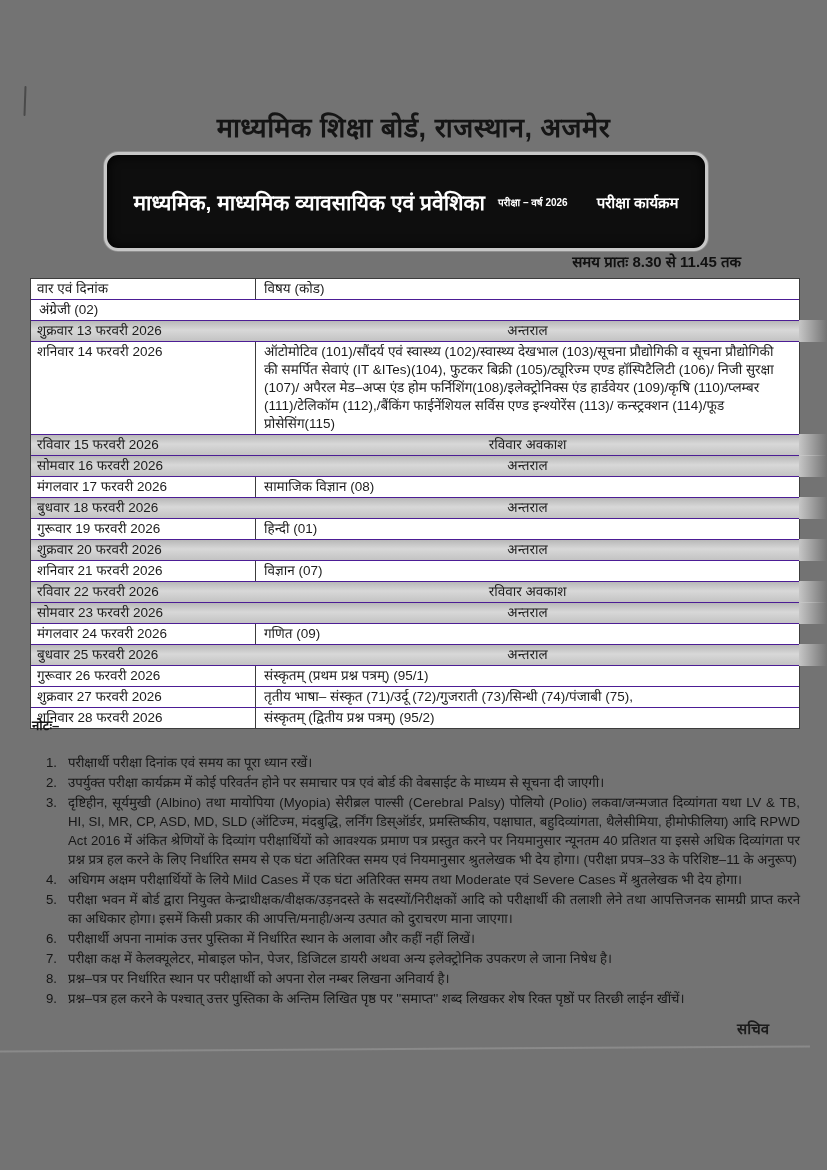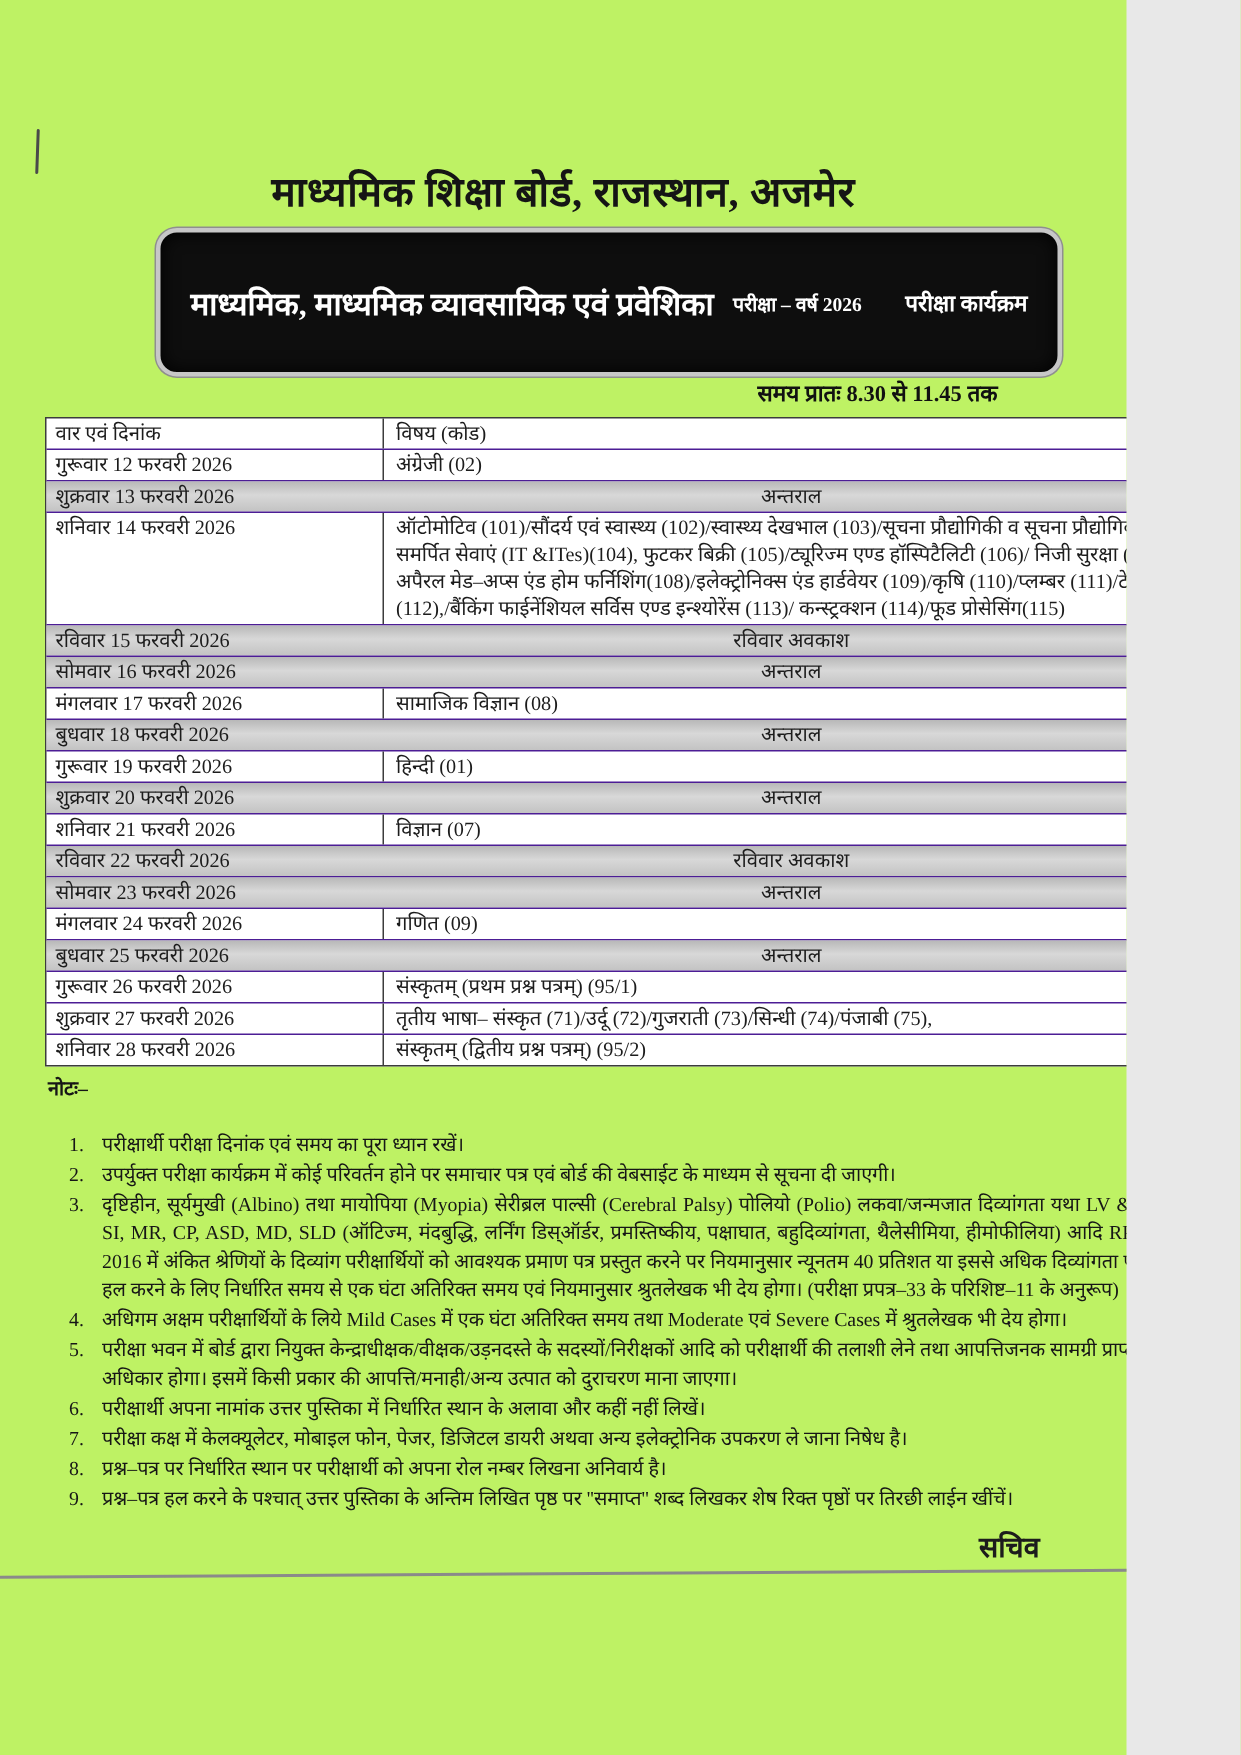--- a/index.html
+++ b/index.html
@@ -1,40 +1,40 @@
 <!DOCTYPE html>
 <html><head>
 <meta charset="utf-8">
 <style>
   * { margin:0; padding:0; box-sizing:border-box; }
   html,body { background:#e8e8e8; }
   .page {
-    position:relative; width:751px; height:1170px;
-    background:#bef264; overflow:hidden;
-    font-family:Liberation Serif, serif;
+    position:relative; width:827px; height:1170px;
+    background:#737373; overflow:hidden;
+    font-family:Liberation Sans, sans-serif;
     color:#1c1c1c;
   }
   .pen-mark {
     position:absolute; left:24px; top:86px; width:2px; height:30px;
     background:#4a4a4a; transform:rotate(2deg); border-radius:1px;
   }
   .doc-title {
     position:absolute; top:108px; left:0; width:100%;
     text-align:center; font-size:27px; font-weight:700; color:#151515;
     letter-spacing:0.5px;
   }
   .banner {
     position:absolute; left:104px; top:152px; width:604px; height:99px;
     background:#0e0e0e; color:#ffffff; border-radius:14px;
     border:3px solid #c7c7c7; box-shadow:0 0 0 1px #8f8f8f, inset 0 0 12px #000;
     display:flex; flex-direction:row; align-items:center; justify-content:center;
     gap:3px; text-align:center;
   }
   .banner-line1 { font-size:21px; font-weight:700; }
-  .banner-line2 { font-size:13px; font-weight:700;margin-left:10px; }
+  .banner-line2 { font-size:10px; font-weight:700;margin-left:10px; }
   .banner-line3 { font-size:15px; font-weight:700;margin-left:26px; }
   .time-note {
     position:absolute; top:251px; right:86px;
     font-size:15px; font-weight:700; color:#111;
   }
   .schedule {
     position:absolute; left:30px; top:278px; width:770px;
     border:1.4px solid #3c3c3c; background:#fff;
   }
   .srow {
@@ -58,21 +58,21 @@
   .notes {
     position:absolute; left:32px; top:716px; width:772px;
     font-size:13.2px; line-height:19px; color:#161616;
   }
   .notes-label { font-weight:700; margin-bottom:18px; }
   .note-item { display:grid; grid-template-columns:22px 1fr; margin-left:14px; margin-bottom:1px; }
   .note-num { text-align:left; }
   .note-text { text-align:justify; padding-right:4px; }
   .signature {
     position:absolute; right:58px; top:1018px;
-    font-size:19px; font-weight:700;
+    font-size:15px; font-weight:700;
   }
   .bottom-rule {
     position:absolute; left:0; top:1048px; width:810px; height:2px;
     background:#8a8a8a; transform:rotate(-0.35deg);
   }
 </style>
 </head>
 <body>
 
 <div class="page">
@@ -89,21 +89,20 @@
 
   <div class="time-note">समय प्रातः 8.30 से 11.45 तक</div>
 
   <div class="schedule">
     <div class="srow header-row">
       <div class="cell-date">वार एवं दिनांक</div>
       <div class="cell-subject">विषय  (कोड)</div>
     </div>
 
   <div class="srow">
-        <div class="cell-date">गुरूवार 12 फरवरी 2026</div>
         <div class="cell-subject">अंग्रेजी (02)</div>
       </div>
       <div class="srow interval">
         <div class="cell-date">शुक्रवार 13 फरवरी 2026</div>
         <div class="cell-subject">अन्तराल</div>
       </div>
       <div class="srow">
         <div class="cell-date">शनिवार 14 फरवरी 2026</div>
         <div class="cell-subject">ऑटोमोटिव (101)/सौंदर्य एवं स्वास्थ्य (102)/स्वास्थ्य देखभाल (103)/सूचना प्रौद्योगिकी व सूचना प्रौद्योगिकी की समर्पित सेवाएं (IT &amp;ITes)(104), फुटकर बिक्री (105)/ट्यूरिज्म एण्ड हॉस्पिटैलिटी (106)/ निजी सुरक्षा (107)/ अपैरल मेड–अप्स एंड होम फर्निशिंग(108)/इलेक्ट्रोनिक्स एंड हार्डवेयर (109)/कृषि (110)/प्लम्बर (111)/टेलिकॉम (112),/बैंकिंग  फाईनेंशियल सर्विस एण्ड इन्श्योरेंस (113)/ कन्स्ट्रक्शन (114)/फूड प्रोसेसिंग(115)</div>
       </div>

